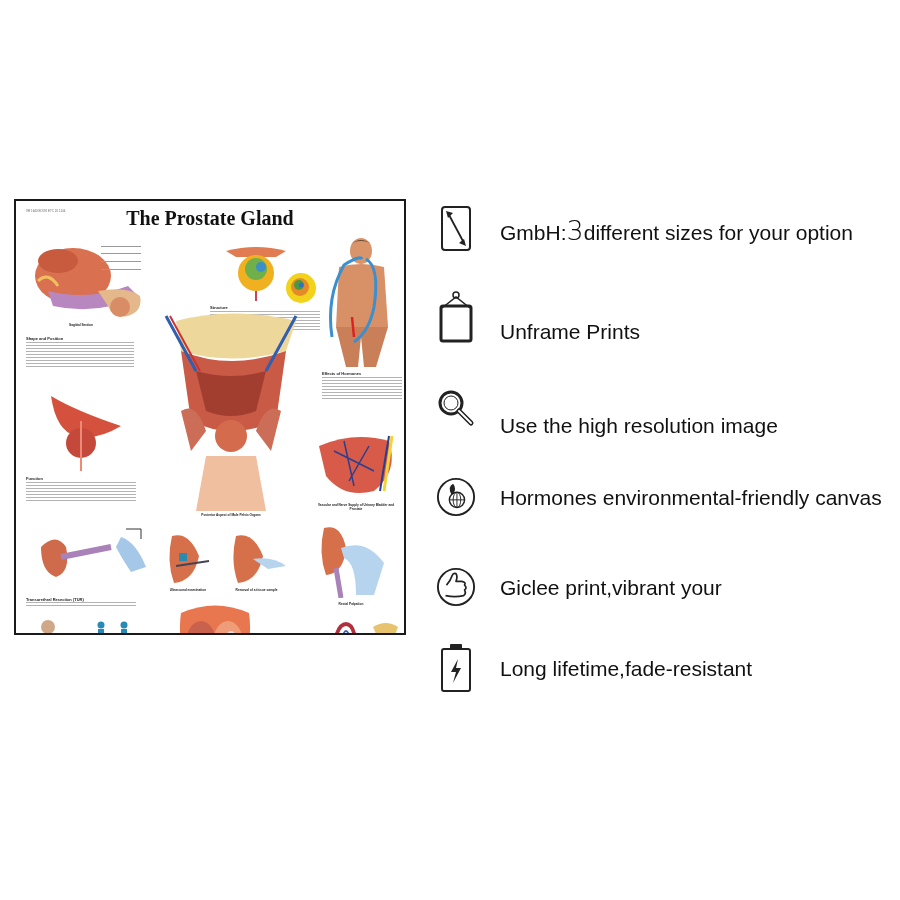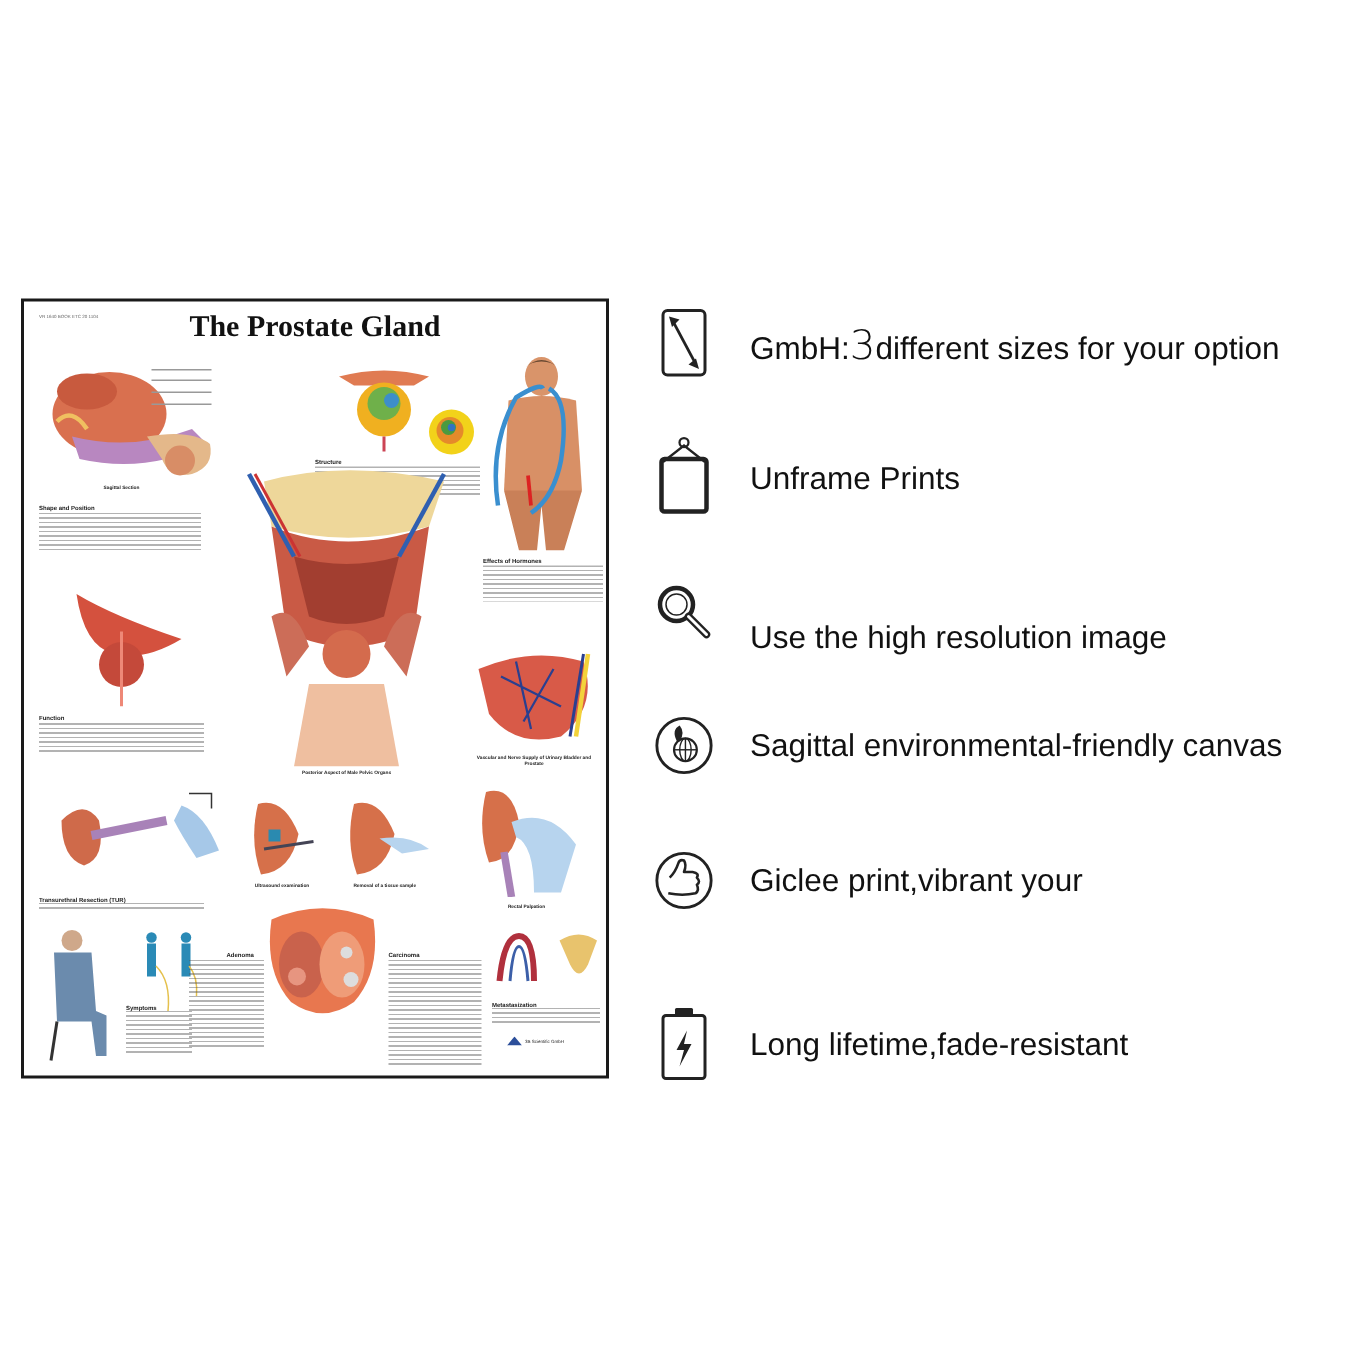--- a/index.html
+++ b/index.html
@@ -1,17 +1,17 @@
 <!DOCTYPE html>
 <html><head>
 <meta charset="utf-8">
 <style>
   html,body{margin:0;padding:0;background:#ffffff;}
   body{width:900px;height:900px;position:relative;overflow:hidden;font-family:"Liberation Sans",sans-serif;}
-  .poster{position:absolute;left:14px;top:199px;width:392px;height:520px;border:2px solid #1a1a1a;background:#fff;box-sizing:border-box;overflow:hidden;}
+  .poster{position:absolute;left:14px;top:199px;width:392px;height:436px;border:2px solid #1a1a1a;background:#fff;box-sizing:border-box;overflow:hidden;}
   .poster-code{position:absolute;left:10px;top:8px;font-size:3px;color:#666;font-family:"Liberation Sans",sans-serif;}
   .poster-title{position:absolute;left:0;width:100%;top:6px;text-align:center;font-family:"Liberation Serif",serif;font-weight:bold;font-size:20px;color:#111;}
   .illus{position:absolute;}
   .cap{position:absolute;font-size:3.2px;font-weight:bold;color:#222;text-align:center;}
   .txt{position:absolute;background:repeating-linear-gradient(#555 0 1px,transparent 1px 3px);opacity:.45;}
   .hd{position:absolute;font-size:4px;font-weight:bold;color:#222;}
   .lbl{position:absolute;height:1px;background:#999;}
   .features{position:absolute;left:436px;top:0;width:464px;height:900px;}
   .feature{position:absolute;left:0;display:flex;align-items:center;}
   .ficon{width:40px;height:48px;display:flex;align-items:center;justify-content:center;}
@@ -184,21 +184,21 @@
   </div>
 
   <div class="feature" style="top:293px">
     <div class="ficon">
       <svg width="34" height="52" viewBox="0 0 34 52">
         <circle cx="17" cy="4" r="3" fill="none" stroke="#222" stroke-width="1.5"></circle>
         <path d="M3 17 L17 6 L31 17" fill="none" stroke="#222" stroke-width="1.5"></path>
         <rect x="2" y="15" width="30" height="35" rx="2" fill="none" stroke="#222" stroke-width="3"></rect>
       </svg>
     </div>
-    <div class="ftext" style="top:15px">Unframe Prints</div>
+    <div class="ftext" style="top:27px">Unframe Prints</div>
   </div>
 
   <div class="feature" style="top:384px">
     <div class="ficon">
       <svg width="40" height="40" viewBox="0 0 40 40">
         <circle cx="15" cy="15" r="11" fill="none" stroke="#222" stroke-width="3"></circle>
         <circle cx="15" cy="15" r="7" fill="none" stroke="#222" stroke-width="1"></circle>
         <path d="M23 23 L35 35" stroke="#222" stroke-width="5" stroke-linecap="round"></path>
         <path d="M23 23 L35 35" stroke="#fff" stroke-width="2" stroke-linecap="round"></path>
       </svg>
@@ -210,34 +210,34 @@
     <div class="ficon">
       <svg width="42" height="42" viewBox="0 0 42 42">
         <circle cx="21" cy="21" r="19" fill="none" stroke="#222" stroke-width="2"></circle>
         <circle cx="22" cy="24" r="8" fill="none" stroke="#222" stroke-width="1.5"></circle>
         <line x1="14" y1="24" x2="30" y2="24" stroke="#222" stroke-width="1"></line>
         <line x1="22" y1="16" x2="22" y2="32" stroke="#222" stroke-width="1"></line>
         <ellipse cx="22" cy="24" rx="4" ry="8" fill="none" stroke="#222" stroke-width="1"></ellipse>
         <path d="M16 18 Q12 10 18 7 Q22 12 18 18Z" fill="#222"></path>
       </svg>
     </div>
-    <div class="ftext" style="top:13px">Sagittal environmental-friendly canvas</div>
+    <div class="ftext" style="top:13px">Hormones environmental-friendly canvas</div>
   </div>
 
   <div class="feature" style="top:563px">
     <div class="ficon">
       <svg width="42" height="42" viewBox="0 0 42 42">
         <circle cx="21" cy="21" r="19" fill="none" stroke="#222" stroke-width="2"></circle>
         <path d="M10 30 Q20 32 29 30 Q32 28 30 24 Q33 22 30 19 Q32 16 27 15 L21 15 Q23 10 21 7 Q18 6 17 9 Q15 15 11 19" fill="none" stroke="#222" stroke-width="1.8" stroke-linejoin="round"></path>
       </svg>
     </div>
     <div class="ftext" style="top:13px">Giclee print,vibrant your</div>
   </div>
 
-  <div class="feature" style="top:672px">
+  <div class="feature" style="top:644px">
     <div class="ficon">
       <svg width="32" height="50" viewBox="0 0 32 50">
         <rect x="10" y="1" width="12" height="5" rx="1" fill="#222"></rect>
         <rect x="2" y="6" width="28" height="42" rx="2" fill="none" stroke="#222" stroke-width="2"></rect>
         <path d="M18 16 L11 29 L16 29 L13 40 L21 25 L16 25Z" fill="#222"></path>
       </svg>
     </div>
     <div class="ftext" style="top:13px">Long lifetime,fade-resistant</div>
   </div>
 

